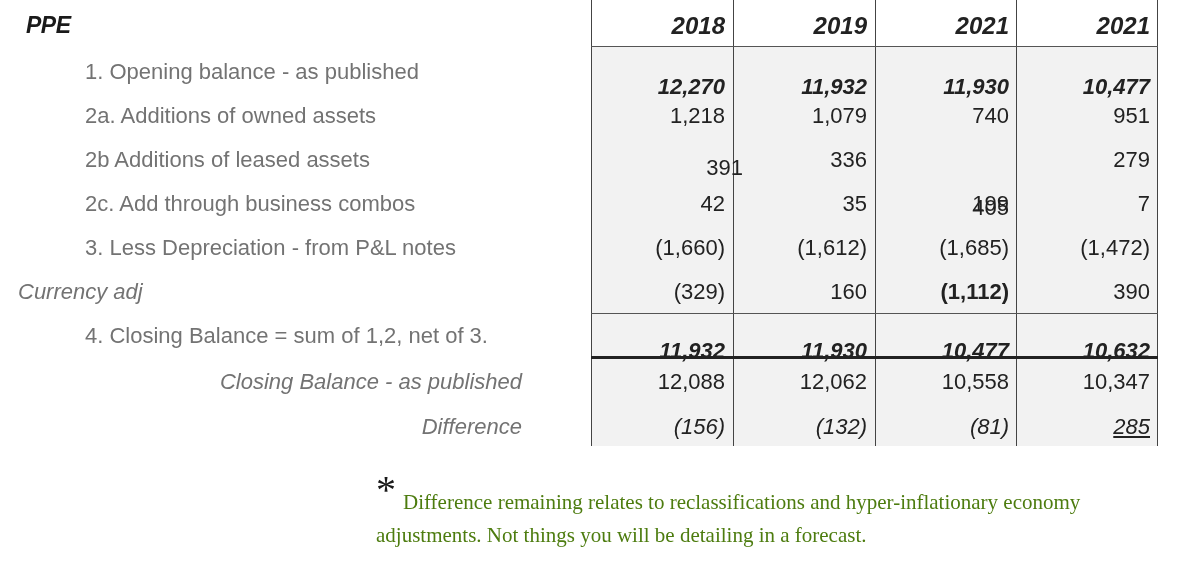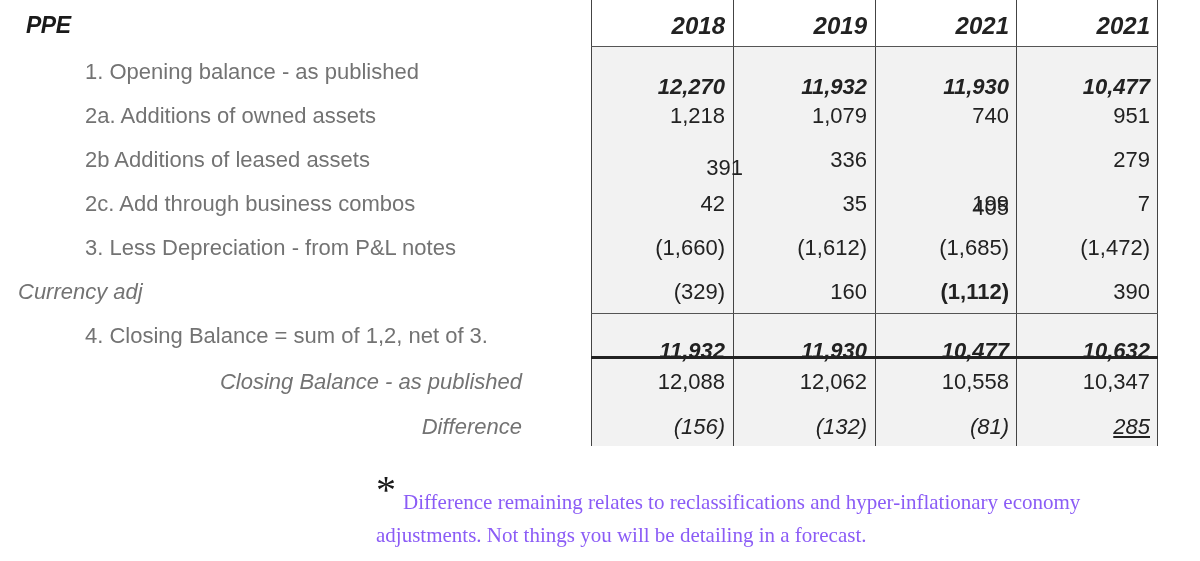--- a/index.html
+++ b/index.html
@@ -11,21 +11,21 @@
     .lbl.italic { font-style:italic; font-family:"Liberation Sans", sans-serif; font-size:22px; }
     .lbl.right { right:678px; text-align:right; }
     .bodybg { position:absolute; left:591px; top:46px; width:566px; height:400px; background:#f2f2f2; }
     .vline { position:absolute; top:0; width:1px; height:446px; background:#444; }
     .hline { position:absolute; left:591px; width:567px; height:1px; background:#555; }
     .cell { position:absolute; width:134px; text-align:right; font-size:22px; font-family:"Liberation Sans", sans-serif; line-height:28px; color:#222; white-space:nowrap; }
     .cell.bi { font-weight:bold; font-style:italic;margin-top:15px; }
     .cell.it { font-style:italic; }
     .hdr { font-weight:bold; font-style:italic; font-size:24px; }
     .foot-star { left:376px; top:470px; font-size:40px; font-family:"Liberation Serif", serif; line-height:40px; }
-    .foot { font-family:"Liberation Serif", serif; font-size:21px; color:#8b5cf6; white-space:nowrap; }
+    .foot { font-family:"Liberation Serif", serif; font-size:21px; color:#4d7c0f; white-space:nowrap; }
   </style>
 </head>
 <body>
 
 <div>
   <div class="abs title">PPE</div>
 
   <div class="lbl indent" style="top:58px;">1. Opening balance - as published</div>
   <div class="lbl indent" style="top:102px;">2a. Additions of owned assets</div>
   <div class="lbl indent" style="top:146px;">2b Additions of leased assets</div>

